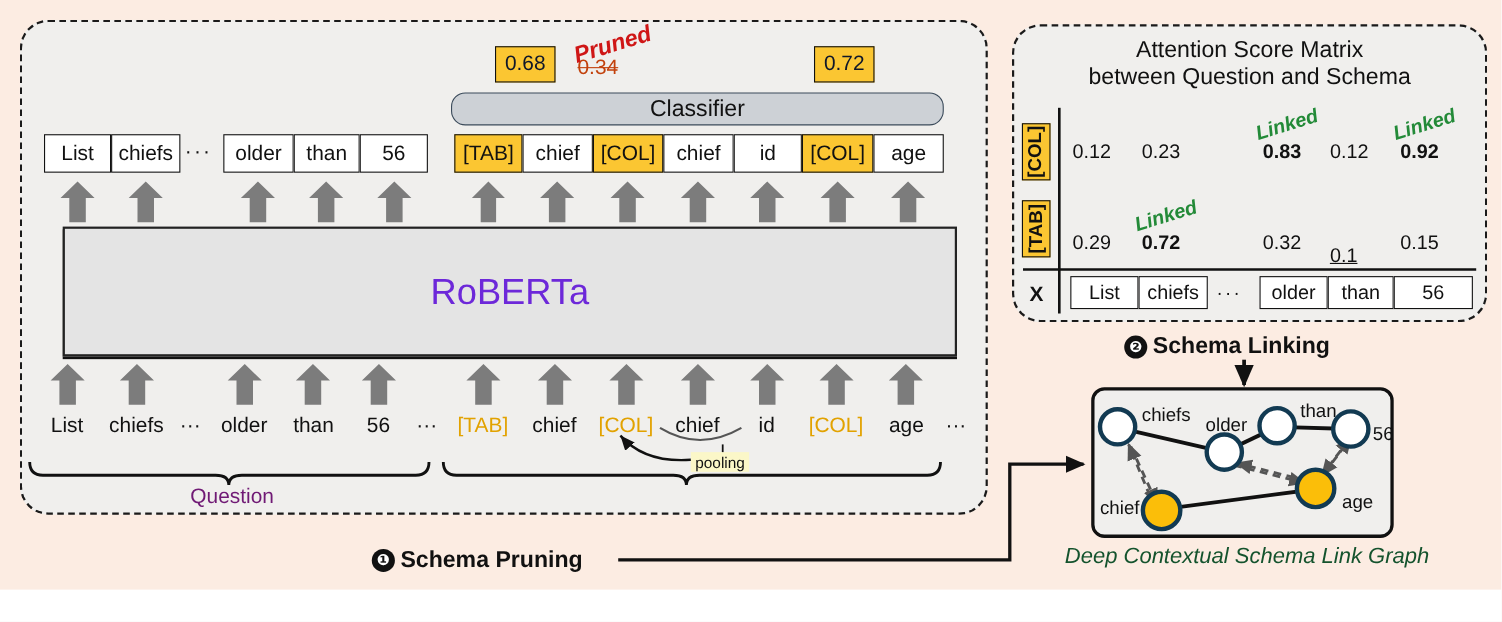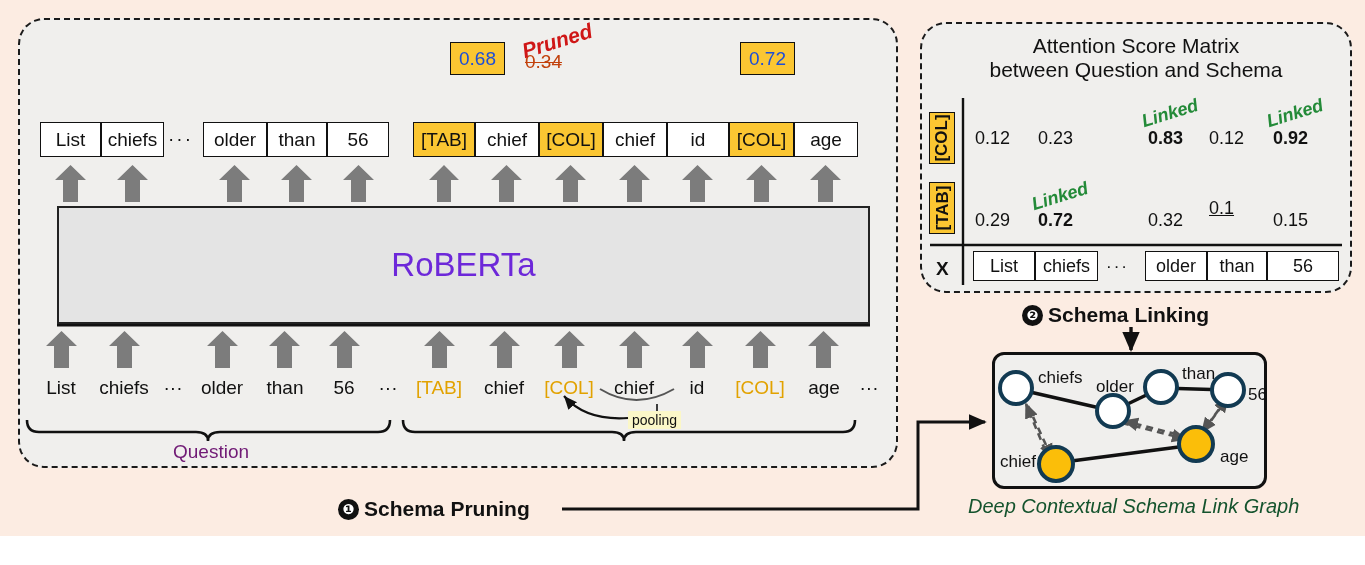--- a/index.html
+++ b/index.html
@@ -15,21 +15,21 @@
 
   #left-panel{left:18px;top:18px;width:880px;height:450px;}
   #right-panel{left:920px;top:22px;width:432px;height:271px;}
 
   
   .tokbox{position:absolute;box-sizing:border-box;border:1.6px solid #111;background:#ffffff;
           display:flex;align-items:center;justify-content:center;font-size:19px;color:#111;}
   .tokbox.y{background:#FBC632;}
 
   .scorebox{position:absolute;box-sizing:border-box;border:1.8px solid #111;background:#FBC632;
-            display:flex;align-items:center;justify-content:center;font-size:19px;color:#1d4ed8;}
+            display:flex;align-items:center;justify-content:center;font-size:19px;color:#0f172a;}
 
   .classifier{position:absolute;box-sizing:border-box;background:#cdd1d6;border:1.6px solid #3a4a5a;
               border-radius:13px;display:flex;align-items:center;justify-content:center;font-size:21px;color:#111;}
 
   .roberta{position:absolute;box-sizing:border-box;background:#e4e4e4;border:2px solid #222;
            display:flex;align-items:center;justify-content:center;font-size:33px;color:#6d28d9;
            box-shadow:0 2.5px 0 0 #111;margin-left:12px;}
 
   .plaintok{position:absolute;font-size:19px;color:#111;white-space:nowrap;text-align:center;}
   .plaintok.gold{color:#E2A200;}
@@ -75,20 +75,21 @@
 <div id="stage">
   <div class="peach"></div>
 
   <div class="dashpanel" id="left-panel"></div>
 
   <div class="scorebox" style="left:450px;top:42px;width:55px;height:33px;">0.68</div>
   <div class="pruned-val" style="left:525px;top:51px;">0.34</div>
   <div class="pruned" style="left:521px;top:29px;">Pruned</div>
   <div class="scorebox" style="left:740px;top:42px;width:55px;height:33px;">0.72</div>
 
+  <div class="classifier" style="left:410px;top:84px;width:448px;height:30px;">Classifier</div>
 
   <div class="tokbox" style="left:40px;top:122px;width:61px;height:35px;">List</div>
   <div class="tokbox" style="left:101px;top:122px;width:63px;height:35px;">chiefs</div>
   <div class="dots" style="left:168px;top:128px;">···</div>
   <div class="tokbox" style="left:203px;top:122px;width:64px;height:35px;">older</div>
   <div class="tokbox" style="left:267px;top:122px;width:60px;height:35px;">than</div>
   <div class="tokbox" style="left:327px;top:122px;width:62px;height:35px;">56</div>
 
   <div class="tokbox y" style="left:413px;top:122px;width:62px;height:35px;">[TAB]</div>
   <div class="tokbox" style="left:475px;top:122px;width:64px;height:35px;">chief</div>
@@ -135,21 +136,21 @@
   <div class="cell" style="left:1038px;top:128px;width:58px;">0.23</div>
   <div class="cell bold" style="left:1148px;top:128px;width:58px;">0.83</div>
   <div class="cell" style="left:1209px;top:128px;width:58px;">0.12</div>
   <div class="cell bold" style="left:1273px;top:128px;width:58px;">0.92</div>
   <div class="linked" style="left:1141px;top:103px;">Linked</div>
   <div class="linked" style="left:1266px;top:103px;">Linked</div>
 
   <div class="cell" style="left:975px;top:210px;width:58px;">0.29</div>
   <div class="cell bold" style="left:1038px;top:210px;width:58px;">0.72</div>
   <div class="cell" style="left:1148px;top:210px;width:58px;">0.32</div>
-  <div class="cell" style="left:1209px;top:198px;width:58px;text-decoration:underline;">0.1</div>
+  <div class="cell" style="left:1209px;top:222px;width:58px;text-decoration:underline;">0.1</div>
   <div class="cell" style="left:1273px;top:210px;width:58px;">0.15</div>
   <div class="linked" style="left:1031px;top:186px;">Linked</div>
 
   <div class="xlab" style="left:936px;top:258px;">X</div>
   <div class="tokbox" style="left:973px;top:251px;width:62px;height:30px;font-size:18px;">List</div>
   <div class="tokbox" style="left:1035px;top:251px;width:63px;height:30px;font-size:18px;">chiefs</div>
   <div class="dots" style="left:1106px;top:257px;font-size:17px;">···</div>
   <div class="tokbox" style="left:1145px;top:251px;width:62px;height:30px;font-size:18px;">older</div>
   <div class="tokbox" style="left:1207px;top:251px;width:60px;height:30px;font-size:18px;">than</div>
   <div class="tokbox" style="left:1267px;top:251px;width:72px;height:30px;font-size:18px;">56</div>

